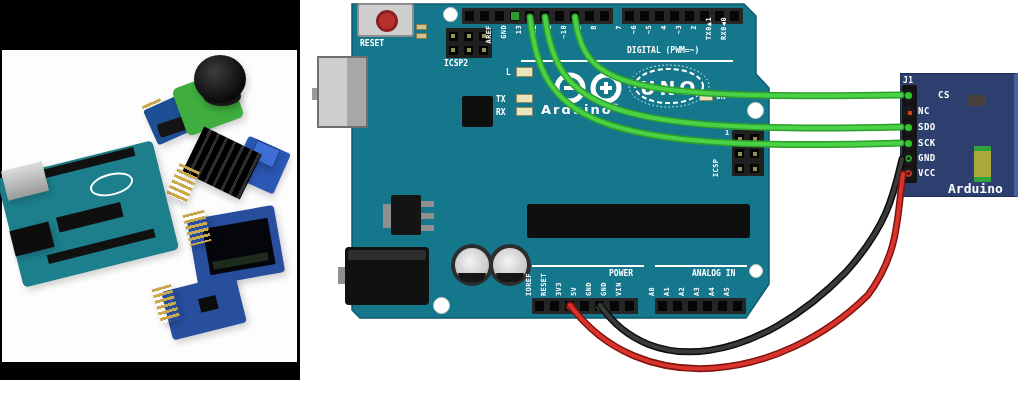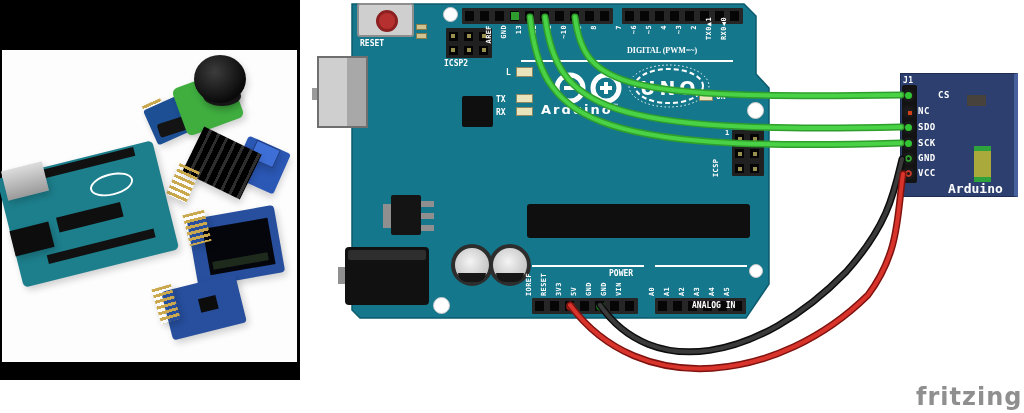--- a/index.html
+++ b/index.html
@@ -139,21 +139,21 @@
   <div class="vl t" style="left:600px;">8</div>
 
   <div class="vl t" style="left:625px;">7</div>
   <div class="vl t" style="left:640px;">~6</div>
   <div class="vl t" style="left:655px;">~5</div>
   <div class="vl t" style="left:670px;">4</div>
   <div class="vl t" style="left:685px;">~3</div>
   <div class="vl t" style="left:700px;">2</div>
   <div class="vl t" style="left:715px;width:44px;">TX0▲1</div>
   <div class="vl t" style="left:730px;width:44px;">RX0◀0</div>
-  <div class="hl" style="left:627px;top:46px;font-family:Liberation Serif, serif;">DIGITAL (PWM=~)</div>
+  <div class="hl" style="left:627px;top:46px;">DIGITAL (PWM=~)</div>
 
   <div class="hl" style="left:506px;top:68px;">L</div>
   <div class="led" style="left:516px;top:67px;width:17px;height:10px;"></div>
   <div class="hl" style="left:496px;top:95px;">TX</div>
   <div class="led" style="left:516px;top:94px;width:17px;height:9px;"></div>
   <div class="hl" style="left:496px;top:108px;">RX</div>
   <div class="led" style="left:516px;top:107px;width:17px;height:9px;"></div>
   <div class="led" style="left:699px;top:92px;width:14px;height:9px;"></div>
   <div class="hl" style="left:716px;top:92px;">ON</div>
 
@@ -176,21 +176,21 @@
     <div class="holes" style="margin-top:4px;"></div>
     <div class="holes" style="margin-top:6px;"></div>
     <div class="holes" style="margin-top:6px;"></div>
   </div>
   <div class="hl" style="left:725px;top:129px;font-size:7px;">1</div>
   <div class="vl" style="left:722px;top:167px;text-align:left;">ICSP</div>
 
   <div class="pinrow" style="left:532px;top:298px;width:106px;height:16px;"></div>
   <div class="pinrow" style="left:655px;top:298px;width:91px;height:16px;"></div>
   <div class="hl" style="left:609px;top:269px;">POWER</div>
-  <div class="hl" style="left:692px;top:269px;margin-top:32px;">ANALOG IN</div>
+  <div class="hl" style="left:692px;top:269px;">ANALOG IN</div>
 
   <div class="vl b" style="left:535px;">IOREF</div>
   <div class="vl b" style="left:550px;">RESET</div>
   <div class="vl b" style="left:565px;">3V3</div>
   <div class="vl b" style="left:580px;">5V</div>
   <div class="vl b" style="left:595px;">GND</div>
   <div class="vl b" style="left:610px;">GND</div>
   <div class="vl b" style="left:625px;">VIN</div>
 
   <div class="vl b" style="left:658px;">A0</div>
@@ -236,14 +236,13 @@
       <path d="M545,17 C557,108 604,134 901,127" fill="none" stroke="#2f9e2c" stroke-width="7" stroke-linecap="round"></path>
       <path d="M545,17 C557,108 604,134 901,127" fill="none" stroke="#4ad247" stroke-width="4" stroke-linecap="round"></path>
       <path d="M575,17 C584,88 625,99 901,95" fill="none" stroke="#2f9e2c" stroke-width="7" stroke-linecap="round"></path>
       <path d="M575,17 C584,88 625,99 901,95" fill="none" stroke="#4ad247" stroke-width="4" stroke-linecap="round"></path>
       <path d="M600,305 C652,380 758,362 846,272 C888,225 894,193 902,159" fill="none" stroke="#0c0c0c" stroke-width="7" stroke-linecap="round"></path>
       <path d="M600,305 C652,380 758,362 846,272 C888,225 894,193 902,159" fill="none" stroke="#3a3a3a" stroke-width="4" stroke-linecap="round"></path>
       <path d="M570,305 C640,400 780,382 868,295 C900,252 897,215 903,174" fill="none" stroke="#7e120e" stroke-width="7" stroke-linecap="round"></path>
       <path d="M570,305 C640,400 780,382 868,295 C900,252 897,215 903,174" fill="none" stroke="#d8342c" stroke-width="4" stroke-linecap="round"></path>
     </svg>
 
-  <div class="abs" id="watermark">fritzing</div>
 </div>
 
 </body></html>

